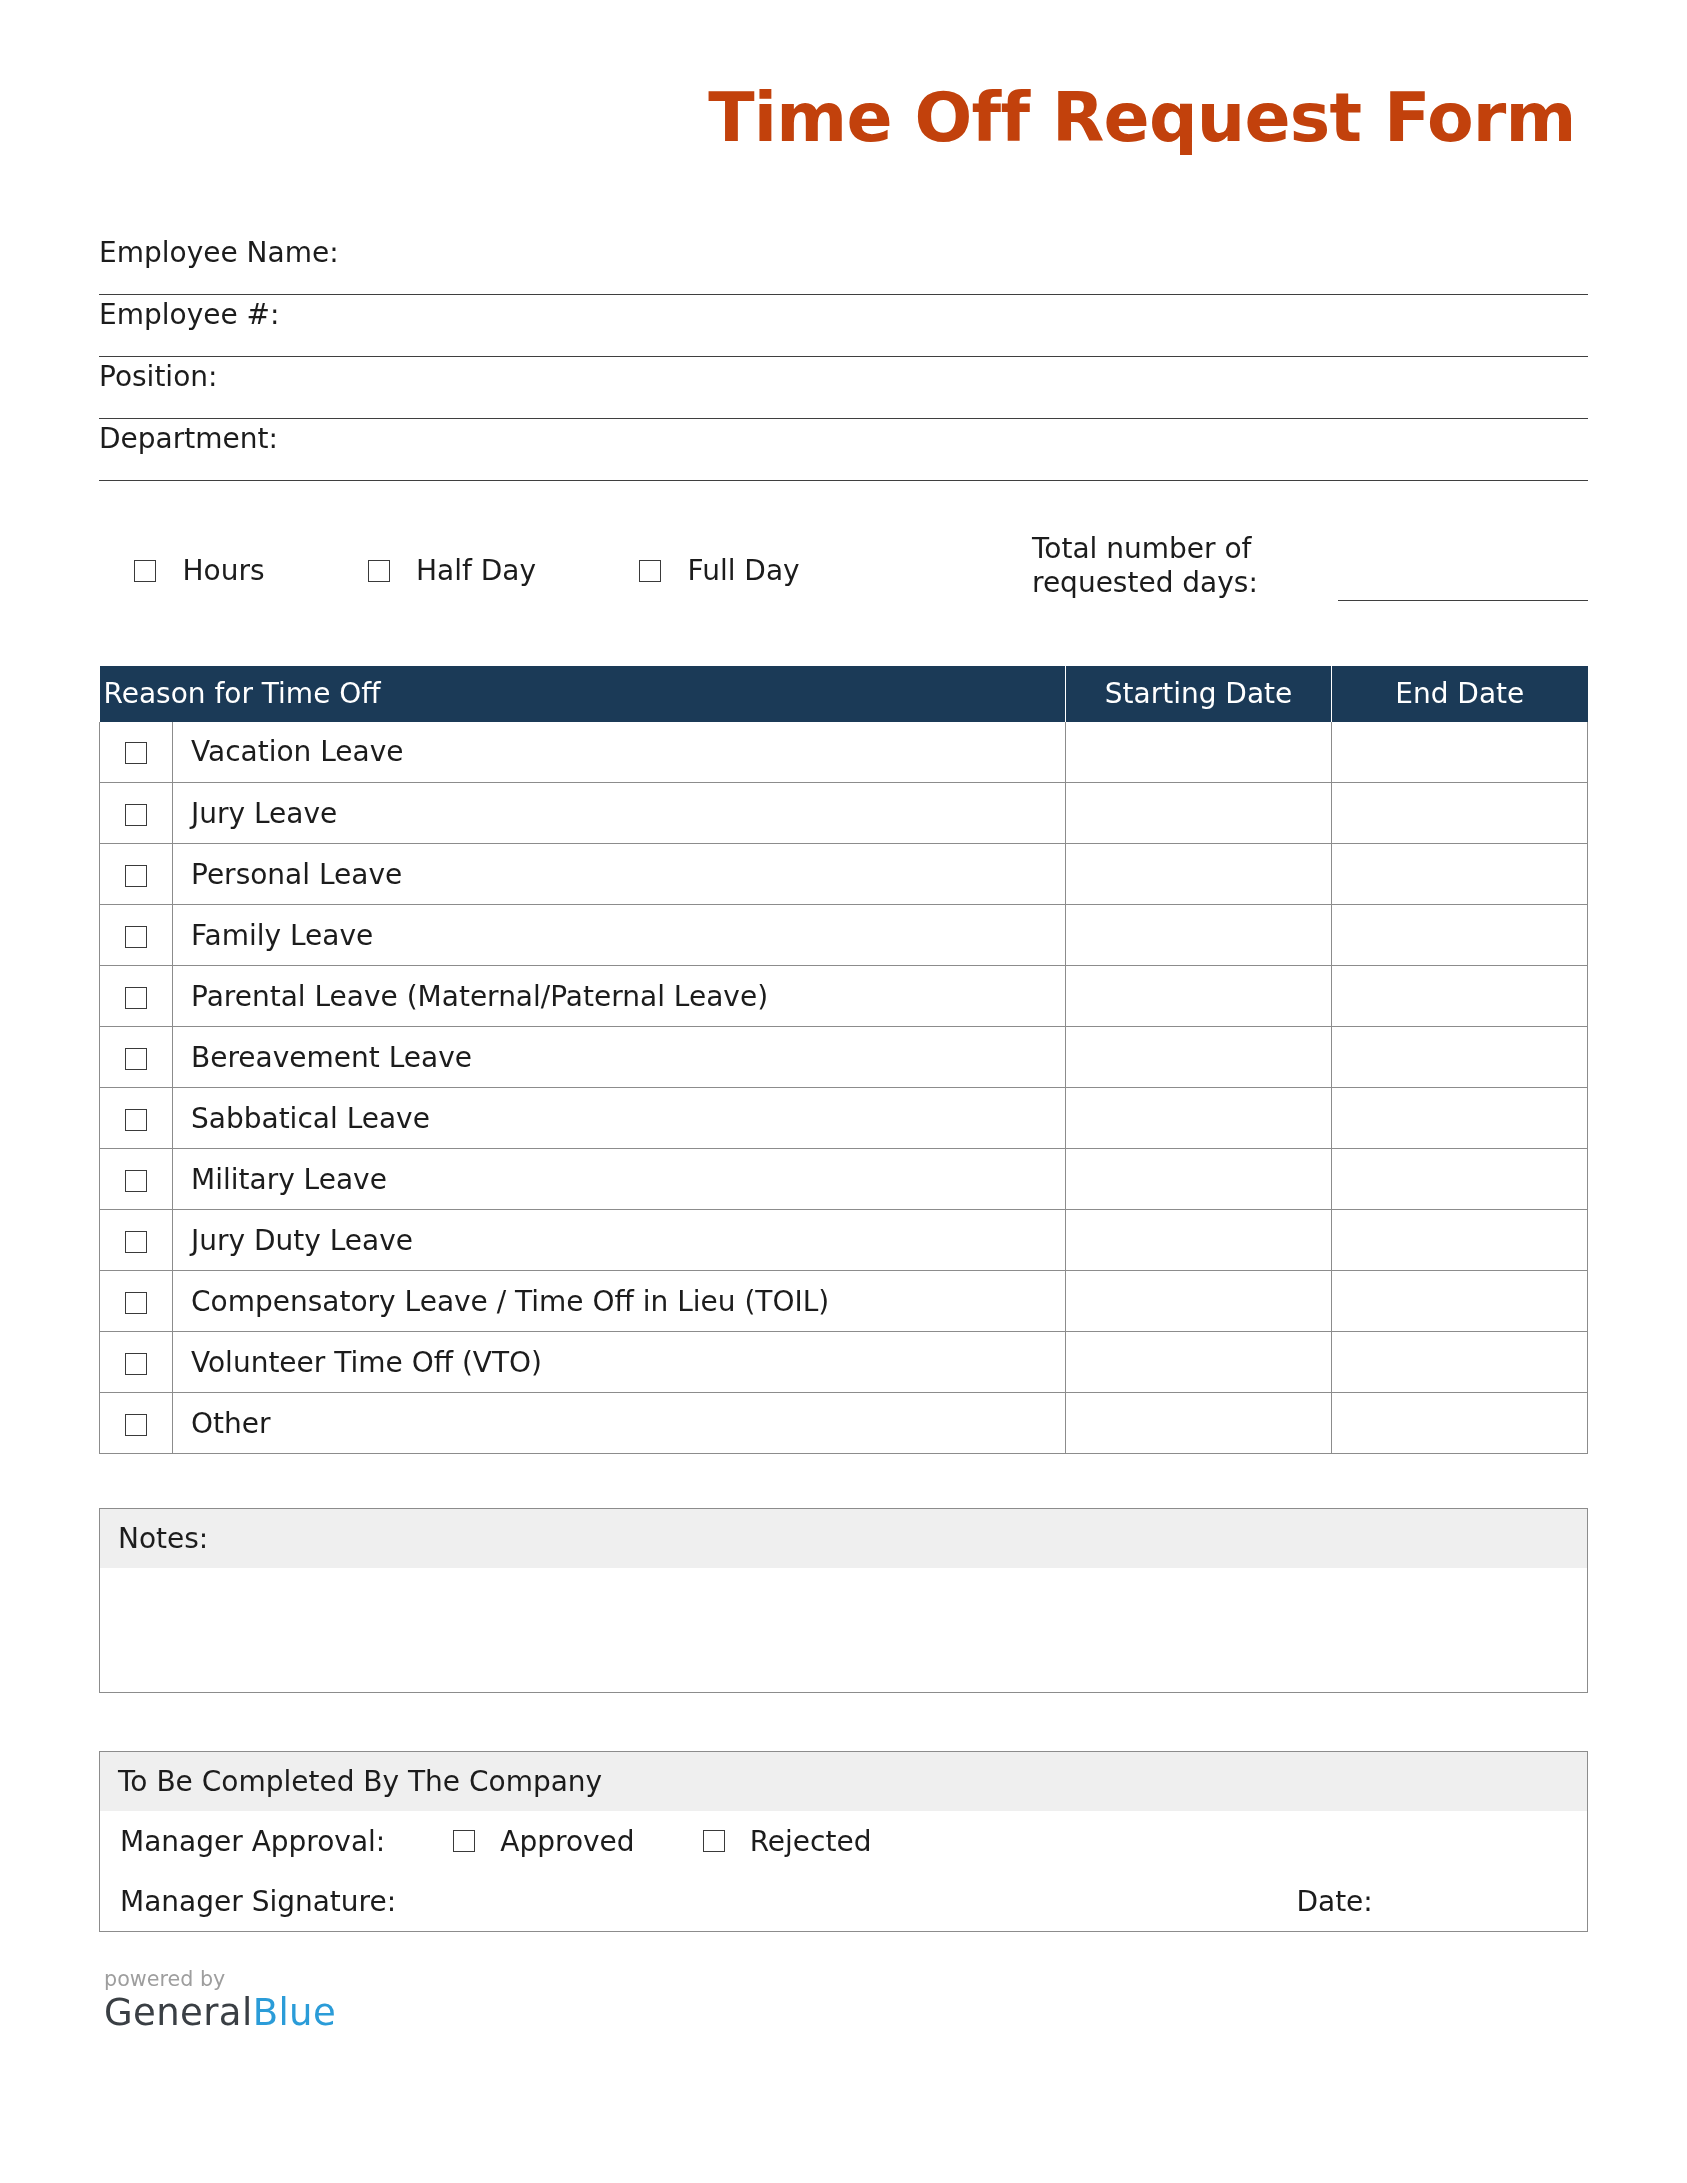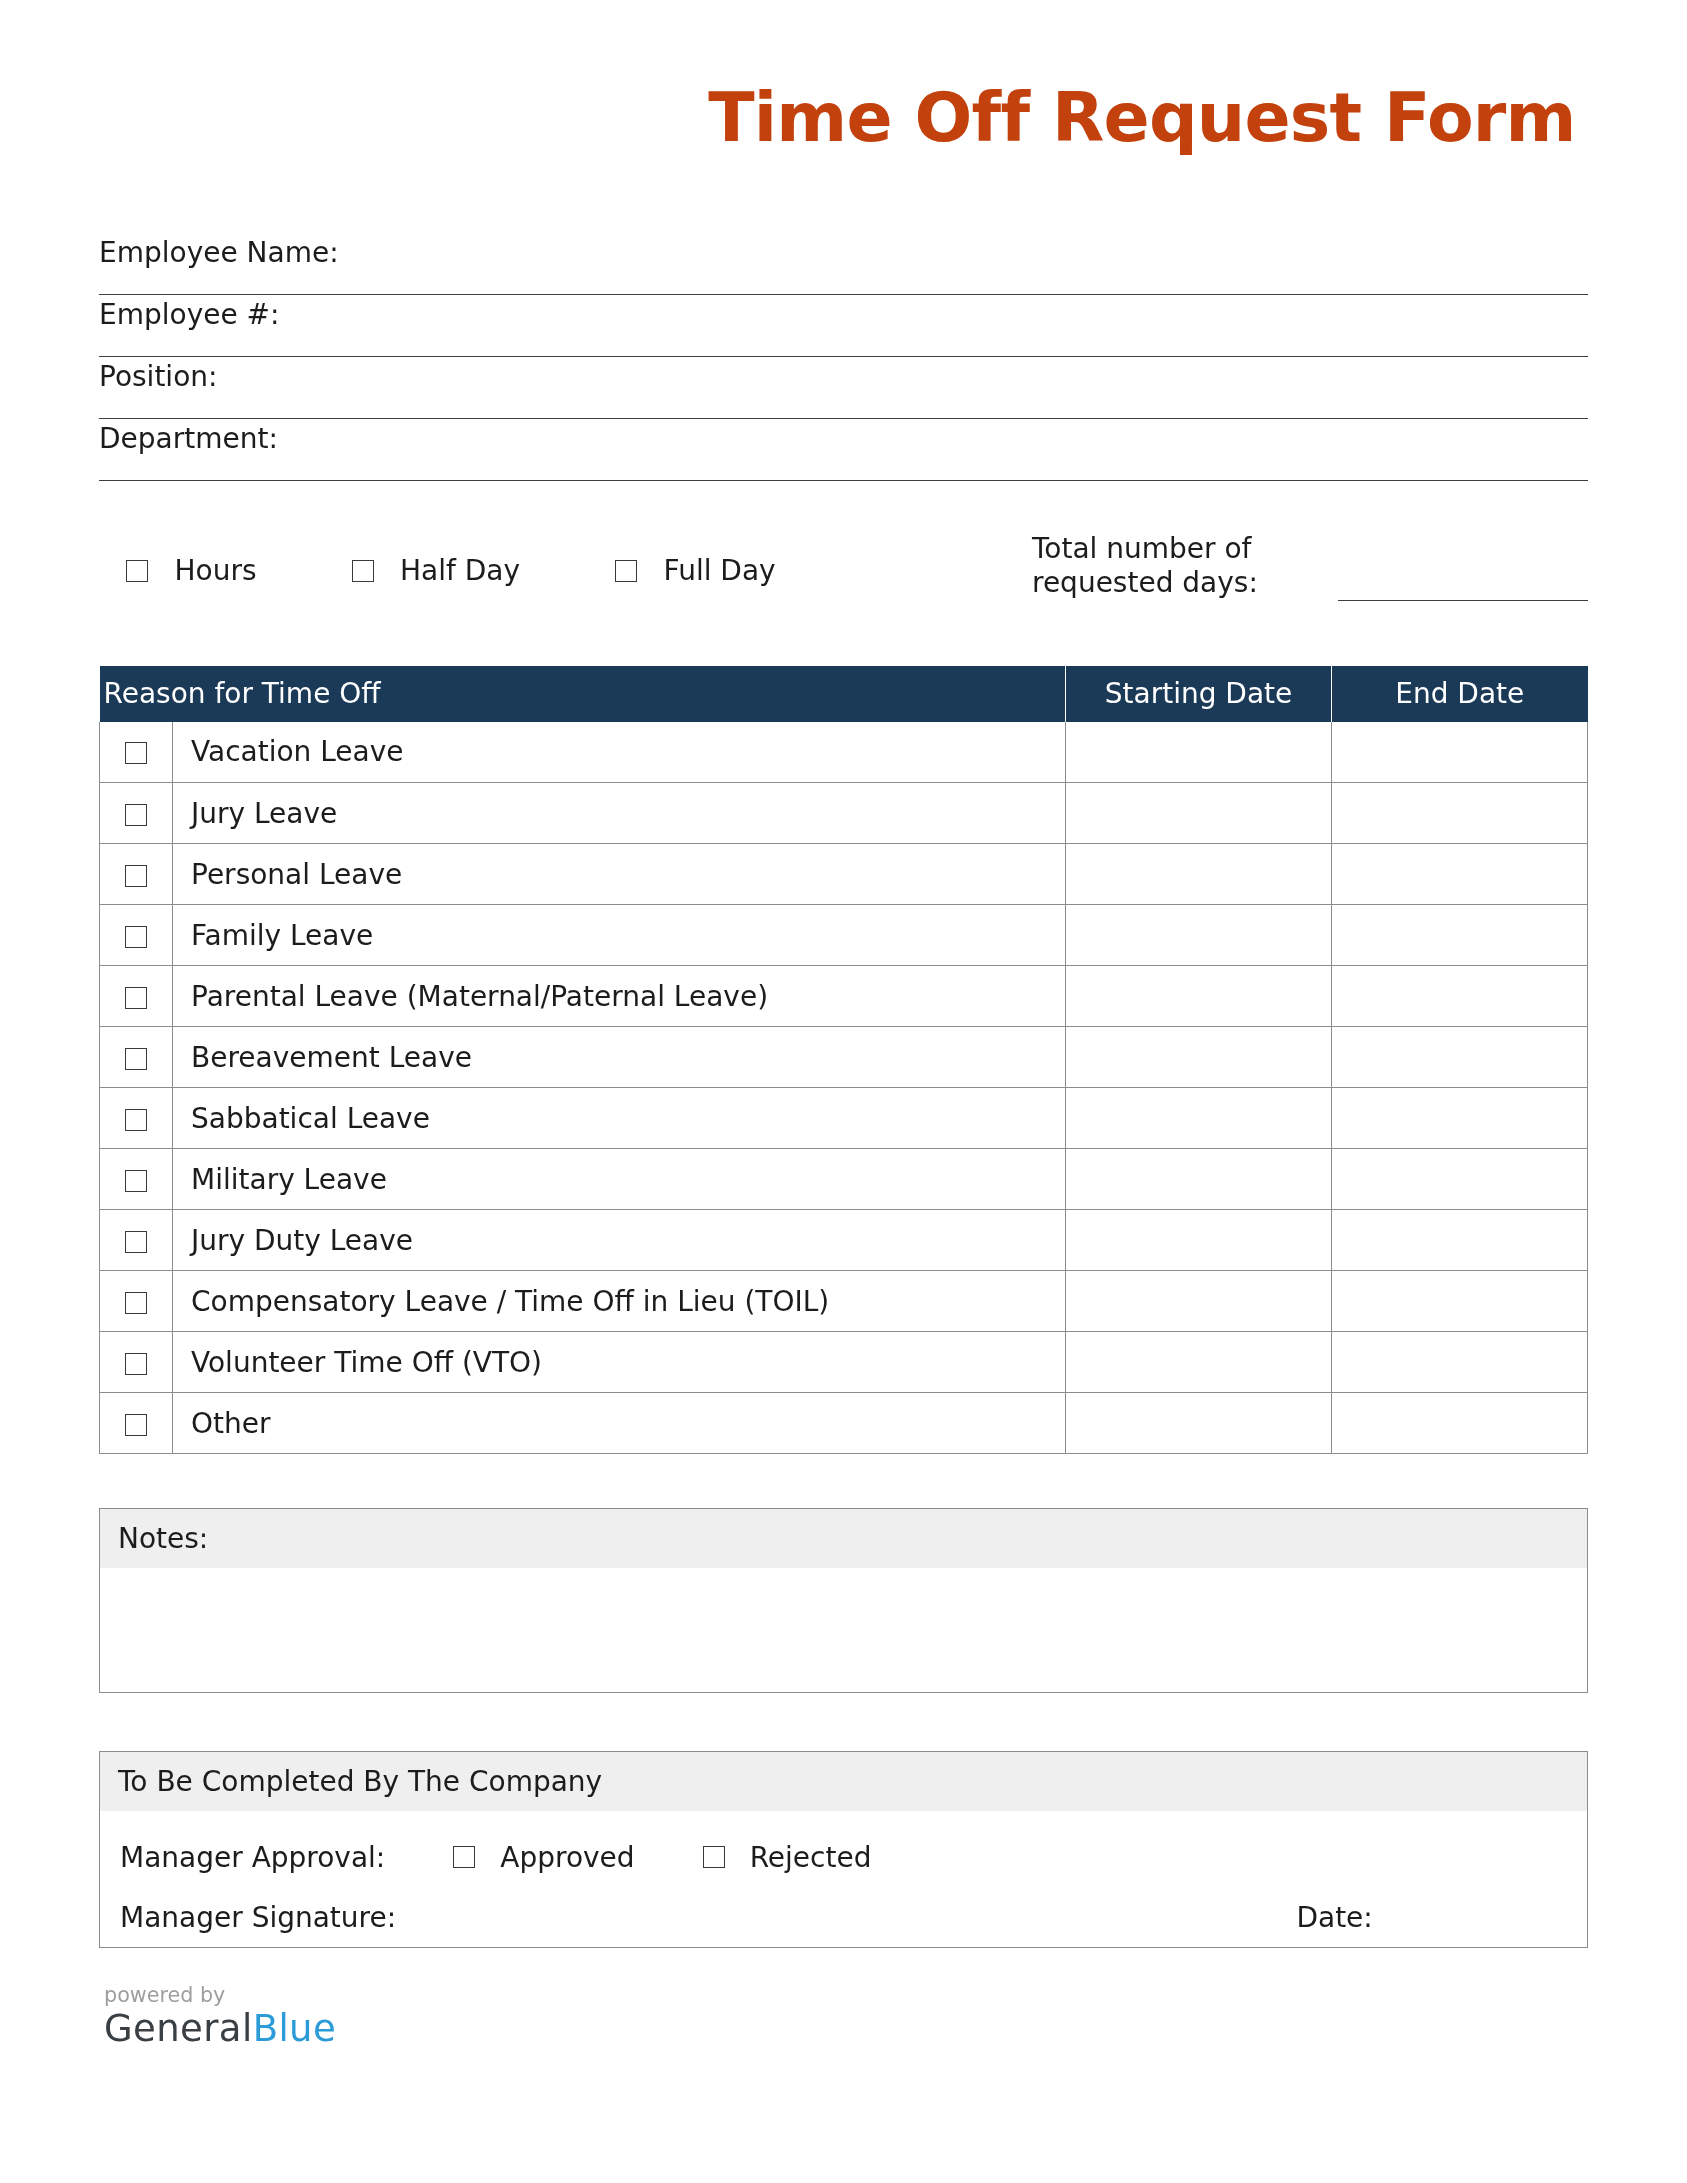--- a/index.html
+++ b/index.html
@@ -44,21 +44,21 @@
     display: flex;
     align-items: flex-end;
   }
   .duration-options {
     display: flex;
     gap: 95px;
     padding-left: 27px;
     align-items: center;
     padding-bottom: 13.2px;
   }
-  .option { display: flex; align-items: center; }
+  .option { display: flex; align-items: center; margin-left: 8px; }
   .checkbox {
     width: 22px;
     height: 22px;
     border: 1.7px solid #3a3a3a;
     background: #ffffff;
     flex: 0 0 auto;
   }
   .option .checkbox { margin-right: 26.5px; }
   .option-label { font-size: 28px; white-space: nowrap; }
   .total-days {
@@ -134,21 +134,20 @@
     padding-left: 18px;
     font-size: 28px;
   }
   .approval-row {
     height: 60px;
     display: flex;
     align-items: center;
     padding-left: 20px;
     font-size: 28px;
     background: #ffffff;
-    margin-top: 16px;
   }
   .approval-row .approval-option { display: flex; align-items: center; margin-left: 68px; }
   .approval-row .approval-option .checkbox { margin-right: 25px; }
   .signature-row {
     height: 60px;
     display: flex;
     align-items: center;
     padding-left: 20px;
     font-size: 28px;
     background: #ffffff;

